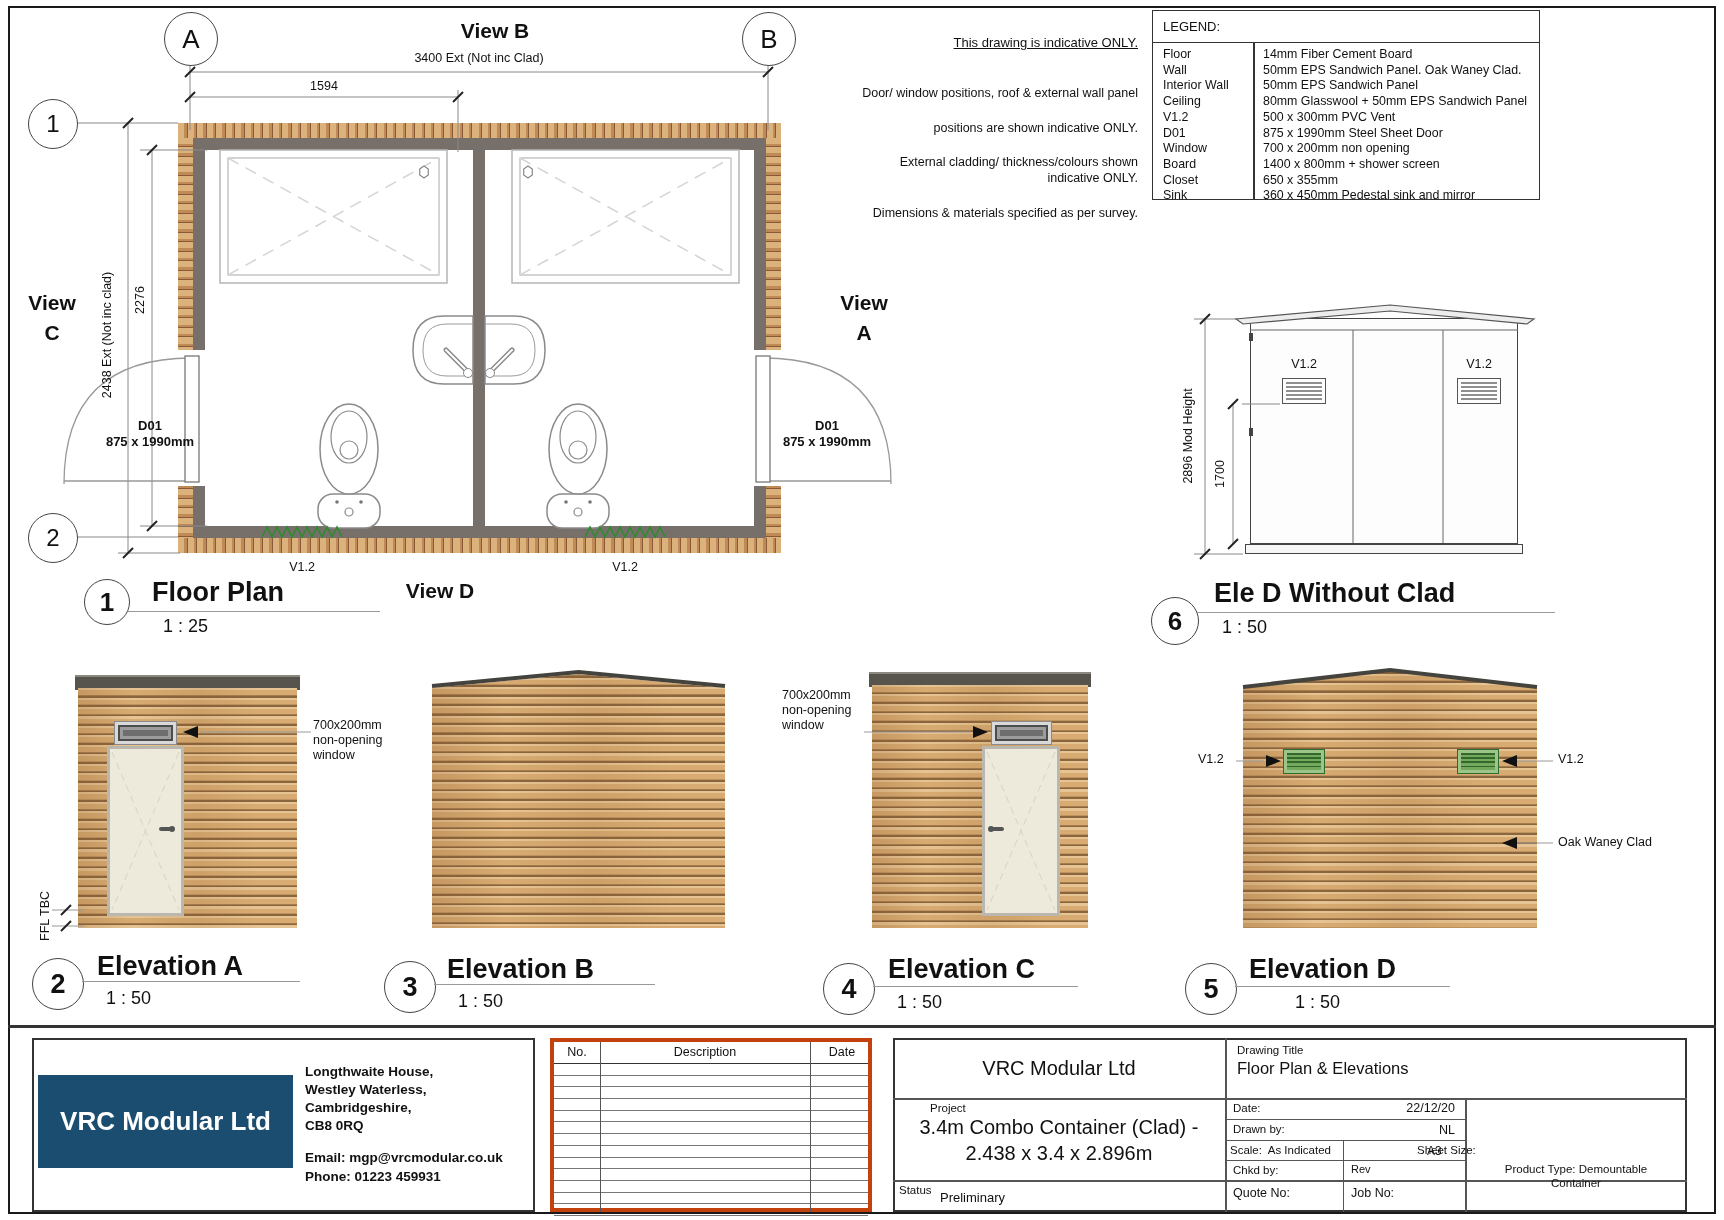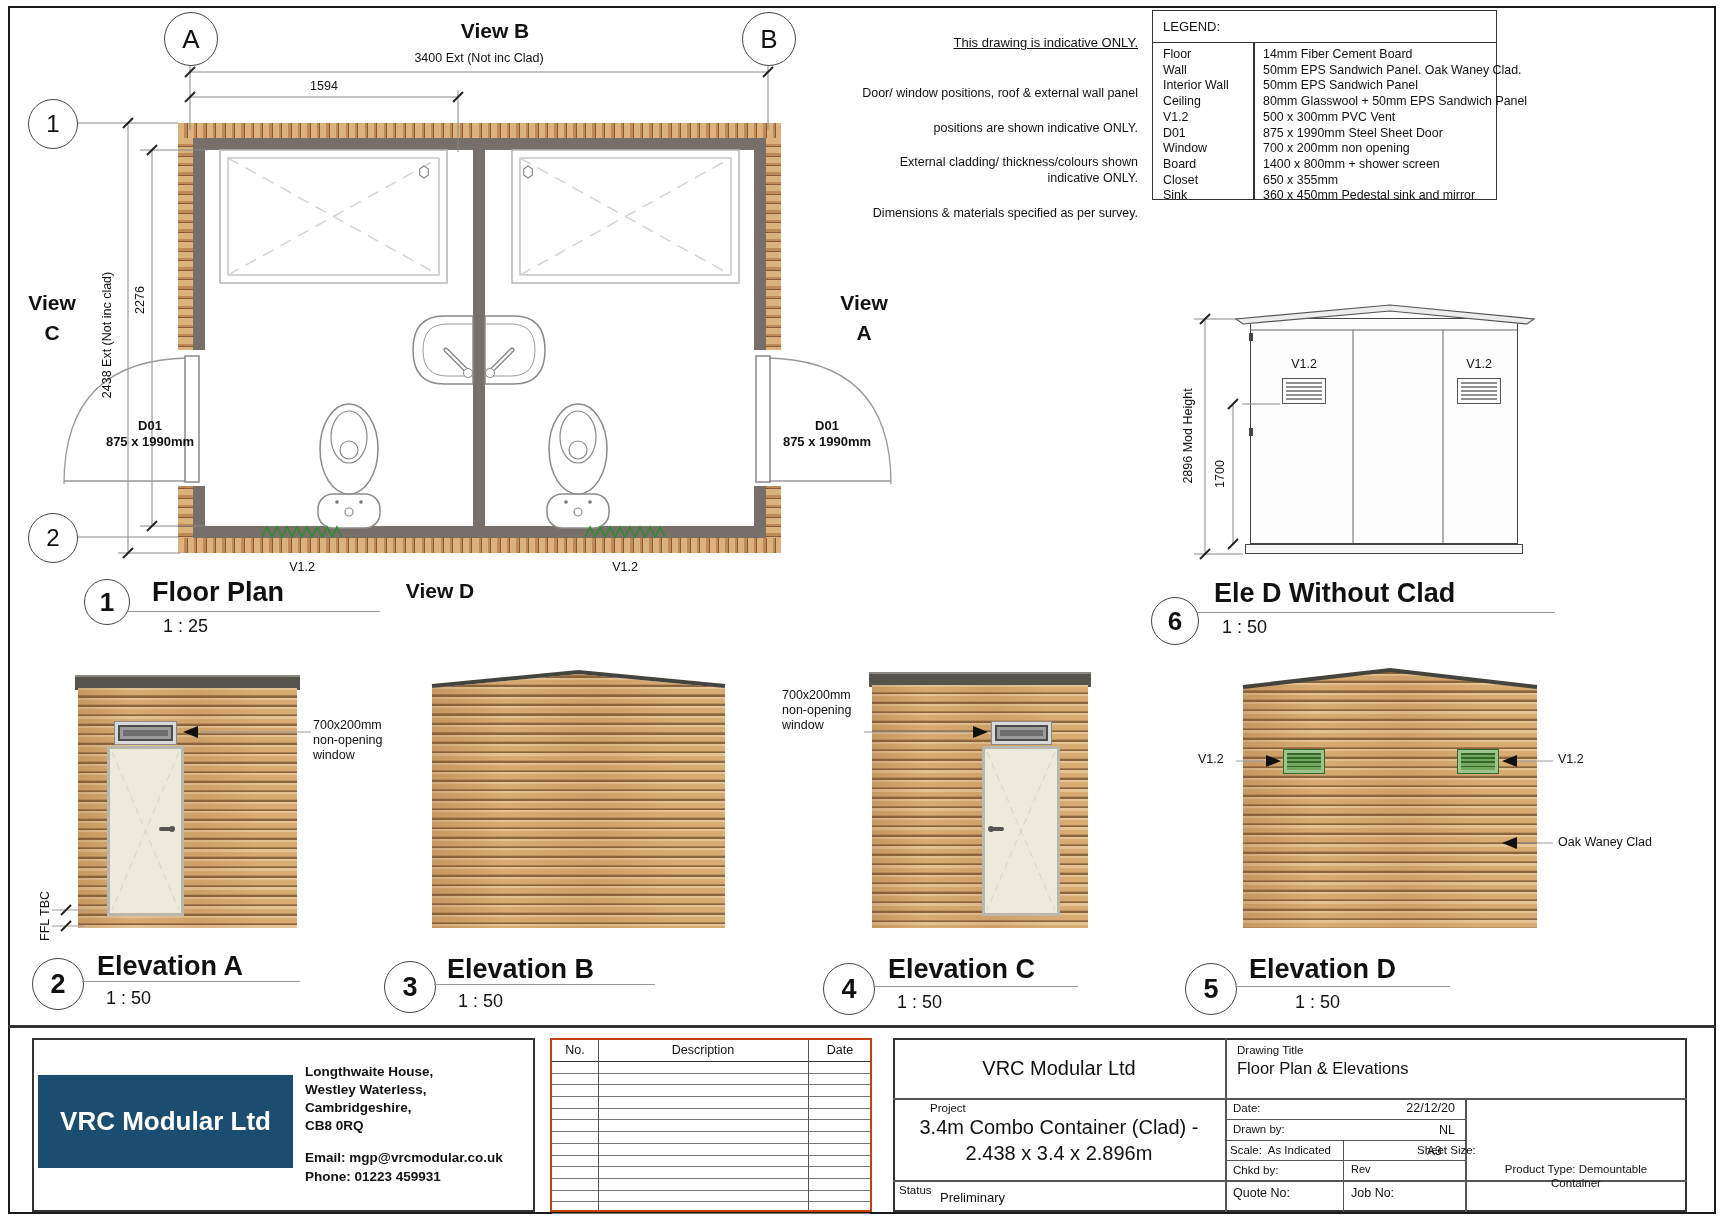--- a/index.html
+++ b/index.html
@@ -224,21 +224,21 @@
   </svg>
 
   <div class="t" style="left:860px;top:16px;width:278px;text-align:right;">
     <div style="font-size:13px;text-decoration:underline;margin-bottom:16px;">This drawing is indicative ONLY.</div>
     <div class="lbl" style="line-height:15.5px;">Door/ window positions, roof &amp; external wall panel</div>
     <div class="lbl" style="line-height:15.5px;">positions are shown indicative ONLY.</div>
     <div class="lbl" style="line-height:15.5px;">External cladding/ thickness/colours shown indicative ONLY.</div>
     <div class="lbl" style="line-height:15.5px;">Dimensions &amp; materials specified as per survey.</div>
   </div>
 
-  <div class="abs" style="left:1152px;top:10px;width:345px;height:190px;border:1.5px solid #333;box-sizing:border-box;font-size:12.4px;">
+  <div class="abs" style="left:1152px;top:10px;width:388px;height:190px;border:1.5px solid #333;box-sizing:border-box;font-size:12.4px;">
     <div style="height:31px;line-height:31px;padding-left:10px;border-bottom:1.5px solid #333;font-size:13px;">LEGEND:</div>
     <div class="abs" style="left:100px;top:31px;width:1.5px;height:157px;background:#333;"></div>
     <div class="abs" style="left:10px;top:36px;width:86px;line-height:15.7px;">
       <div>Floor</div>
       <div>Wall</div>
       <div>Interior Wall</div>
       <div>Ceiling</div>
       <div>V1.2</div>
       <div>D01</div>
       <div>Window</div>
@@ -352,21 +352,21 @@
   <div class="abs" style="left:38px;top:1075px;width:255px;height:93px;background:#1b4d70;display:flex;align-items:center;justify-content:center;">
     <span style="color:#fff;font-weight:bold;font-size:26px;">VRC Modular Ltd</span>
     </div>
   <div class="t b" style="left:305px;top:1063px;font-size:13.5px;line-height:18px;">Longthwaite House,
 Westley Waterless,
 Cambridgeshire,
 CB8 0RQ</div>
   <div class="t b" style="left:305px;top:1150px;font-size:13.5px;">Email: mgp@vrcmodular.co.uk</div>
   <div class="t b" style="left:305px;top:1169px;font-size:13.5px;">Phone: 01223 459931</div>
 
-  <div class="abs" style="left:550px;top:1038px;width:322px;height:174px;border:2px solid #c2410c;box-sizing:border-box;">
+  <div class="abs" style="left:550px;top:1038px;width:322px;height:174px;border:4px solid #c2410c;box-sizing:border-box;">
     <div style="height:21px;border-bottom:1.5px solid #333;position:relative;font-size:12.5px;line-height:21px;">
       <span class="abs ct" style="left:23px;">No.</span>
       <span class="abs ct" style="left:151px;">Description</span>
       <span class="abs ct" style="left:288px;">Date</span>
     </div>
     <div>
       <div class="rrow"></div>
         <div class="rrow"></div>
         <div class="rrow"></div>
         <div class="rrow"></div>

